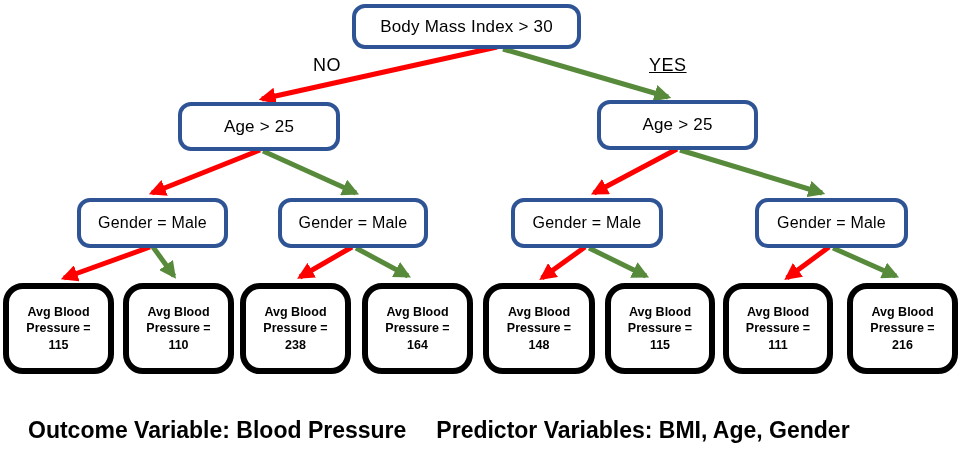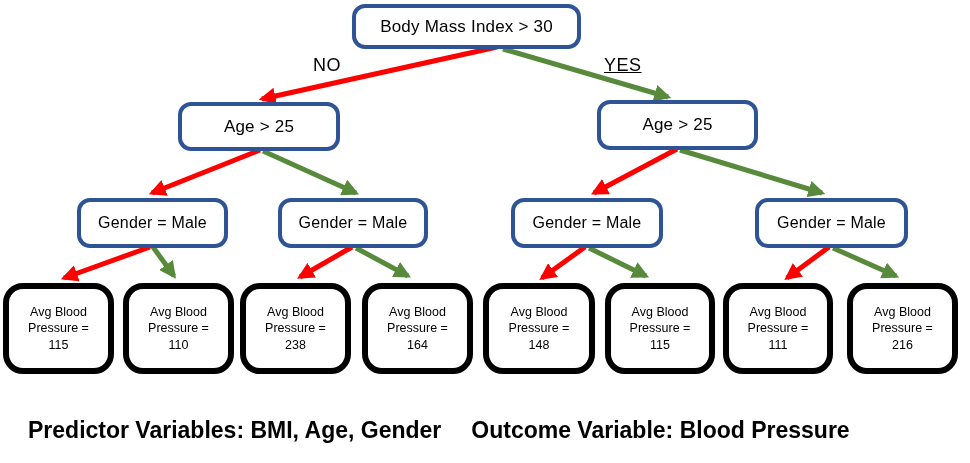--- a/index.html
+++ b/index.html
@@ -35,21 +35,21 @@
     border: 4px solid var(--node-border, #2f5496);
     border-radius: 13px;
     font-size: 17px;
     font-weight: 500;
     letter-spacing: 0.2px;
   }
   .leaf {
     border: 6px solid var(--leaf-border, #000000);
     border-radius: 20px;
     font-size: 12.5px;
-    font-weight: 400;
+    font-weight: 700;
     flex-direction: column;
     line-height: 1.3;
   }
   .leaf .leaf-label {
     display: inline-block;
     width: 72px;
     text-align: center;
   }
   .branch-label {
     position: absolute;
@@ -98,21 +98,21 @@
     <line class="edge-yes" x1="589" y1="248" x2="646" y2="276" stroke="#588a3c" stroke-width="5" marker-end="url(#ah-yes)"></line>
     <line class="edge-no" x1="829" y1="247" x2="787" y2="278" stroke="#fe0000" stroke-width="5" marker-end="url(#ah-no)"></line>
     <line class="edge-yes" x1="833" y1="248" x2="896" y2="276" stroke="#588a3c" stroke-width="5" marker-end="url(#ah-yes)"></line>
   </svg>
 
   <div class="node decision" style="left:352px; top:4px; width:229px; height:45px;">
     <span>Body Mass Index &gt; 30</span>
   </div>
 
   <div class="branch-label" style="left:276px; top:55px;margin-left:37px;">NO</div>
-  <div class="branch-label" style="left:604px; top:55px;text-decoration:underline;">YES</div>
+  <div class="branch-label" style="left:649px; top:55px;text-decoration:underline;">YES</div>
 
   <div class="node decision" style="left:178px; top:102px; width:162px; height:49px;">
     <span>Age &gt; 25</span>
   </div>
   <div class="node decision" style="left:597px; top:100px; width:161px; height:50px;">
     <span>Age &gt; 25</span>
   </div>
 
   <div class="node decision" style="left:77px; top:198px; width:151px; height:50px; font-size:16px;">
     <span>Gender = Male</span>
@@ -154,17 +154,17 @@
   <div class="node leaf" style="left:723px; top:283px; width:110px; height:91px;">
     <span class="leaf-label">Avg Blood Pressure =</span>
     <span class="leaf-value">111</span>
   </div>
   <div class="node leaf" style="left:847px; top:283px; width:111px; height:91px;">
     <span class="leaf-label">Avg Blood Pressure =</span>
     <span class="leaf-value">216</span>
   </div>
 
   <div class="caption-row">
+    <span>Outcome Variable: Blood Pressure</span>
     <span>Predictor Variables: BMI, Age, Gender</span>
-    <span>Outcome Variable: Blood Pressure</span>
   </div>
 
 </div>
 
 </body></html>

